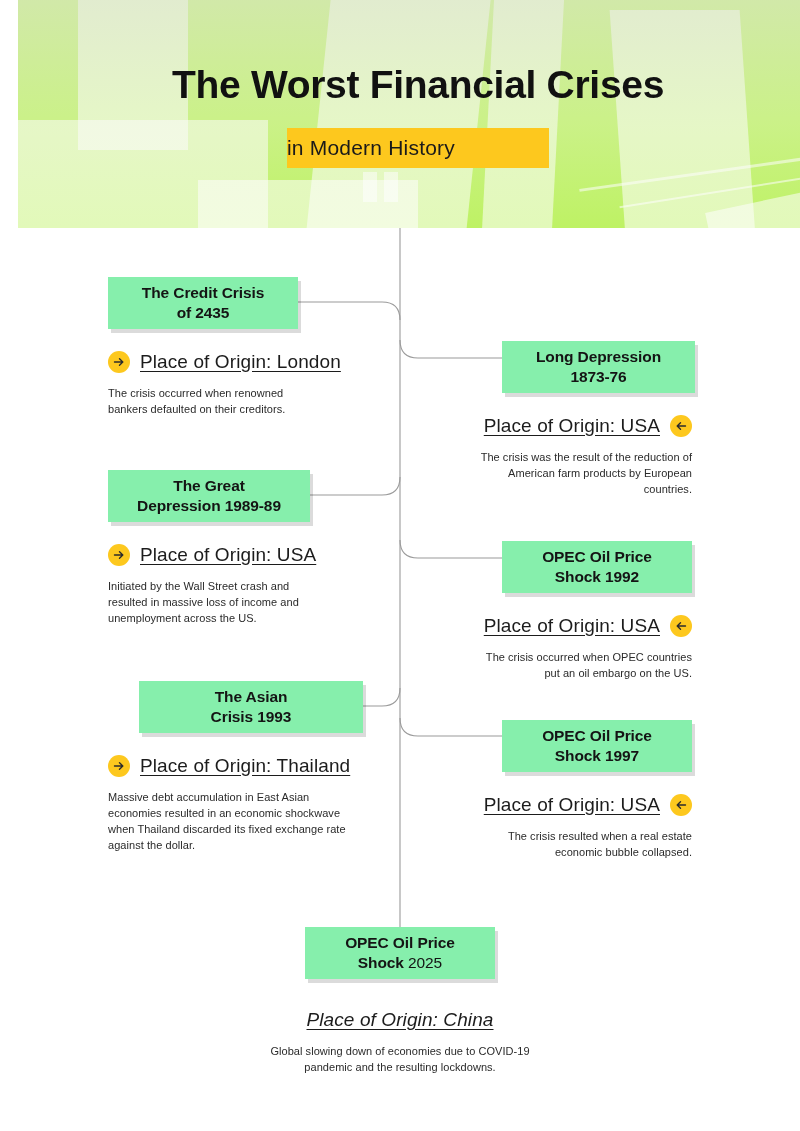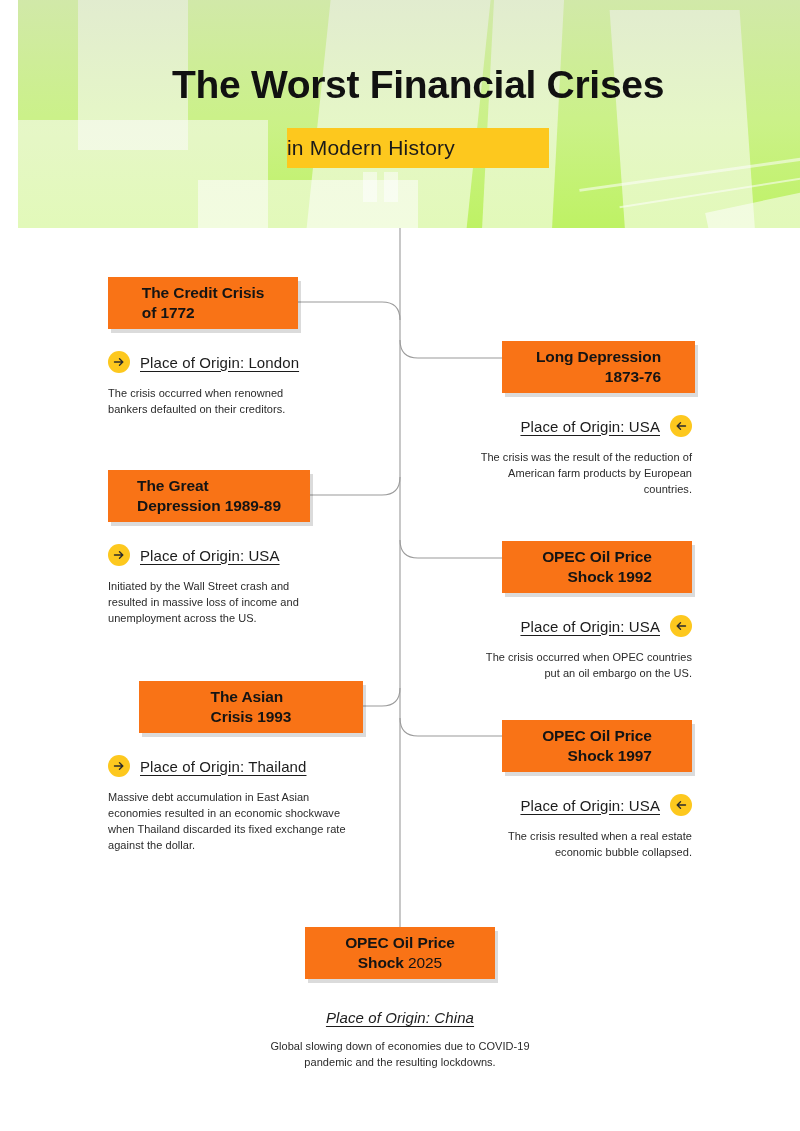--- a/index.html
+++ b/index.html
@@ -47,33 +47,34 @@
     display:flex; align-items:center; justify-content:flex-start;
   }
   .subtitle-badge span { font-size:21px; color:#1a1a1a; font-weight:normal; letter-spacing:.2px; }
 
   
   .lines { position:absolute; left:0; top:0; width:800px; height:1131px; pointer-events:none; }
 
   
   .card { position:absolute; }
   .card-box {
-    background:#f97316;
+    background:#86efac;
     box-shadow:3px 4px 0 rgba(0,0,0,0.14);
     display:flex; align-items:center; justify-content:center;
+    text-align:center;
     font-weight:bold; font-size:15.5px; color:#141414;
     line-height:1.32; letter-spacing:-0.1px;
     padding:10px 8px;
   }
   .card-box .light { font-weight:normal; }
 
   .origin-row { display:flex; align-items:center; gap:10px; margin-top:22px; }
   .origin-row.right { justify-content:flex-end; }
   .origin-text {
-    font-size:15px; color:#1c1c1c;
+    font-size:19px; color:#1c1c1c;
     text-decoration:underline; text-underline-offset:3px;
     white-space:nowrap; letter-spacing:.1px;
   }
   .origin-row.center-only { justify-content:center; margin-top:30px;font-style:italic; }
 
   .arrow-ic {
     width:22px; height:22px; border-radius:50%;
     background:#FDC81E; flex:0 0 22px;
     display:flex; align-items:center; justify-content:center;
   }
@@ -135,21 +136,21 @@
       <path d="M298,706 L382,706 Q400,706 400,688"></path>
 
       <path d="M400,718 Q400,736 418,736 L505,736"></path>
     </g>
   </svg>
 
   <div class="card col-left" style="top:277px;">
     <div class="card-box" style="width:190px;height:52px;">
       <div>
         <span>The Credit Crisis</span><br>
-        <span>of 1772</span>
+        <span>of 2435</span>
       </div>
     </div>
     <div class="origin-row">
       <span class="arrow-ic">
         <svg width="14" height="14" viewBox="0 0 14 14">
             <path d="M2.5 7h8M7.5 3.8L10.8 7l-3.3 3.2" fill="none" stroke="#2b2b2b" stroke-width="1.4" stroke-linecap="round" stroke-linejoin="round"></path>
           </svg>
       </span>
       <span class="origin-text">Place of Origin: London</span>
     </div>

